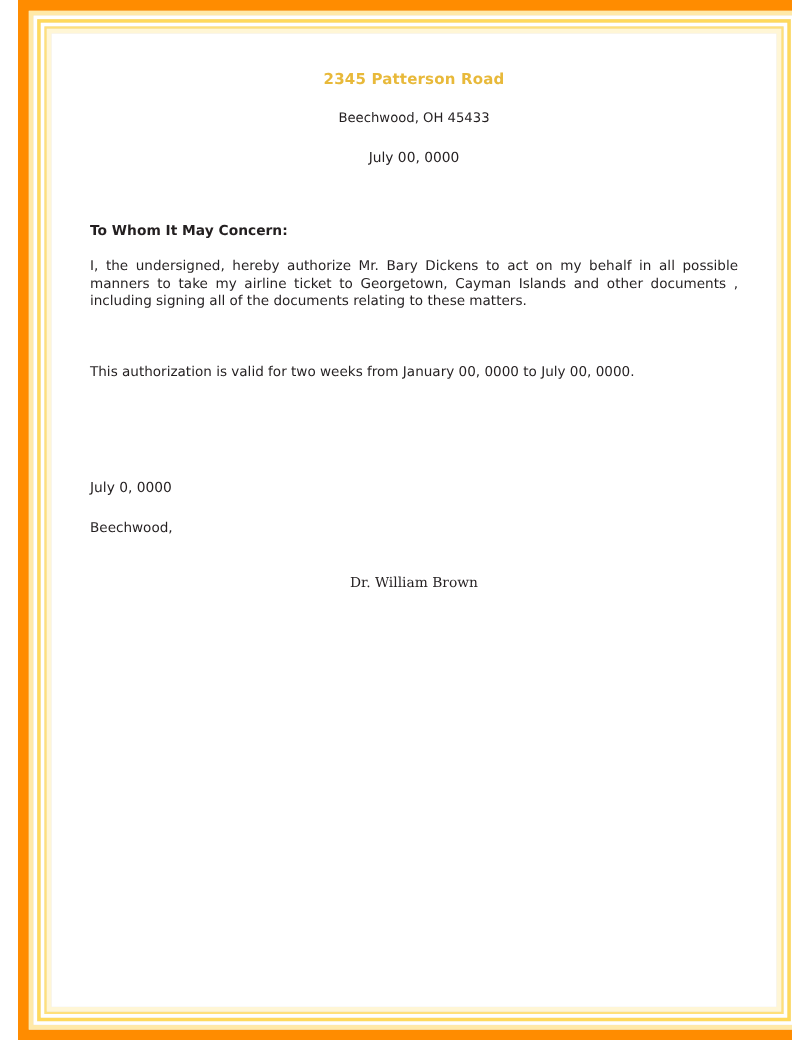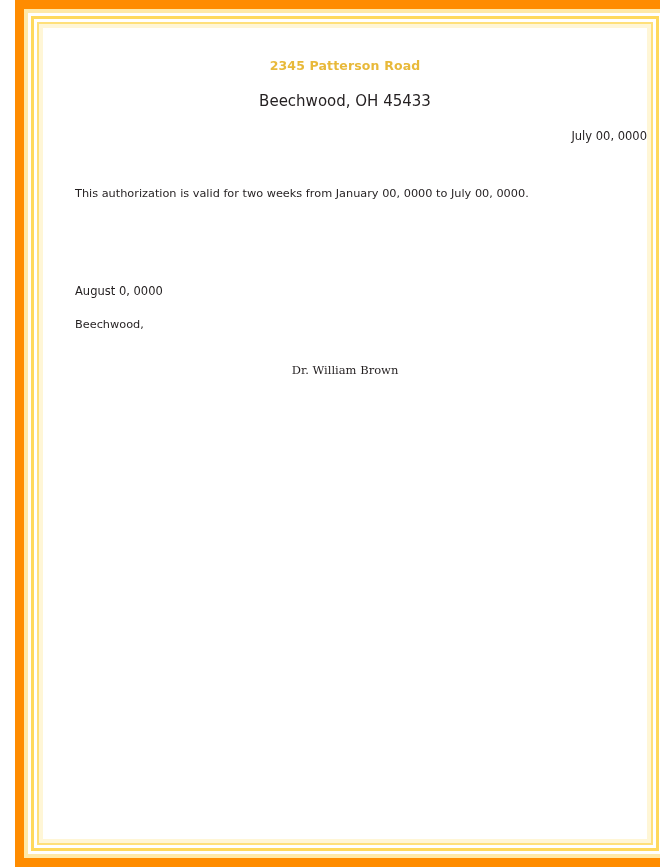--- a/index.html
+++ b/index.html
@@ -73,29 +73,28 @@
   .address-line-1 {
     margin: 30px 0 0 0;
     font-size: 12.5px;
     font-weight: bold;
     color: #E8B93A;
     letter-spacing: 0.15px;
   }
 
   .address-line-2 {
     margin: 19px 0 0 0;
-    font-size: 15px;
+    font-size: 11px;
     color: #231f20;
   }
 
   .date-line {
     margin: 19px 0 0 0;
     font-size: 11.5px;
     color: #231f20;
-    text-align: right;
   }
 
   .body-area {
     margin: 0 32px 0 32px;
   }
 
   .salutation {
     margin: 47px 0 0 0;
     font-size: 11.5px;
     font-weight: bold;
@@ -154,25 +153,27 @@
   <div class="sheet">
 
     <div class="letterhead">
       <div class="address-line-1">2345 Patterson Road</div>
       <div class="address-line-2">Beechwood, OH 45433</div>
       <div class="date-line">July 00, 0000</div>
     </div>
 
     <div class="body-area">
 
+      <div class="salutation">To Whom It May Concern:</div>
 
+      <div class="authorization-paragraph">I, the undersigned, hereby authorize Mr. Bary Dickens to act on my behalf in all possible manners to take my airline ticket to Georgetown, Cayman Islands and other documents , including signing  all of the documents relating to these matters.</div>
 
       <div class="validity-paragraph">This authorization is valid for two weeks from January 00, 0000 to July 00, 0000.</div>
 
-      <div class="sign-date">August 0, 0000</div>
+      <div class="sign-date">July 0, 0000</div>
 
       <div class="signature-label">Beechwood,</div>
 
       <div class="signer-name">Dr. William Brown</div>
 
     </div>
 
   </div>
 
 </div>

